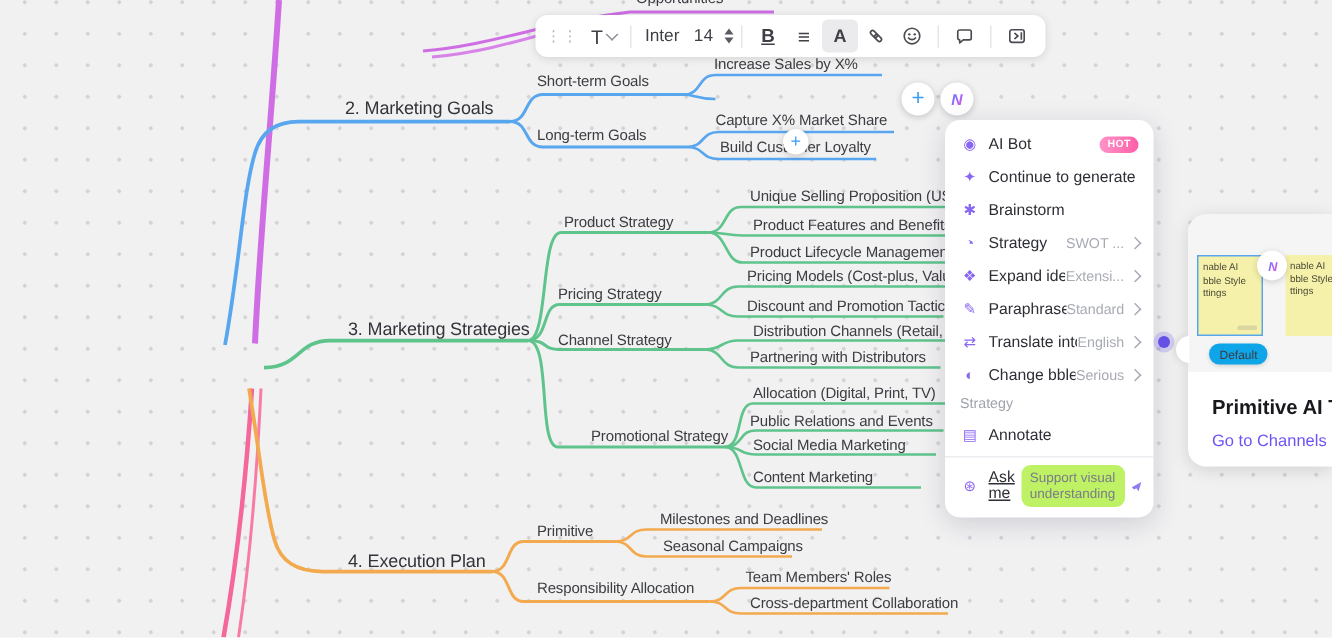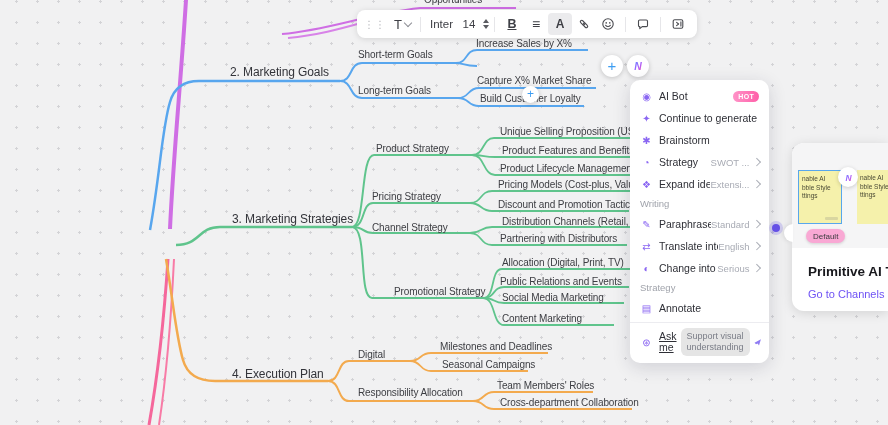--- a/index.html
+++ b/index.html
@@ -46,32 +46,32 @@
   .micon{width:13px;text-align:center;margin-right:6px;color:#8a66f2;font-size:10px;flex:none;}
   .mlabel{white-space:nowrap;overflow:hidden;}
   .mval{margin-left:auto;color:#a8abb4;font-size:9.5px;white-space:nowrap;flex:none;}
   .chev{width:4.5px;height:4.5px;border-top:1.1px solid #aaadb6;border-right:1.1px solid #aaadb6;transform:rotate(45deg);
     margin-left:4px;flex:none;}
   .hot{margin-left:auto;background:linear-gradient(90deg,#ff93c8,#ff5fa8);color:#fff;font-size:7px;font-weight:700;
     padding:2px 5px;border-radius:7px;letter-spacing:.3px;}
   .msection{height:18px;line-height:18px;padding:0 10px;font-size:9.5px;color:#a0a3ab;}
   .askrow{display:flex;align-items:center;border-top:1px solid #ececf0;margin-top:3px;padding:5px 8px 7px 10px;}
   .asklabel{width:25px;font-size:10.5px;color:#2e2f36;line-height:11px;text-decoration:underline;}
-  .askhint{flex:1;background:#e5e5e5;border-radius:6px;padding:3px 6px;font-size:9px;color:#7a7d87;line-height:11px;margin:0 4px;}
+  .askhint{flex:1;background:#bef264;border-radius:6px;padding:3px 6px;font-size:9px;color:#7a7d87;line-height:11px;margin:0 4px;}
   
   .panel{position:absolute;left:792px;top:143px;width:96px;height:168px;background:#fff;border-radius:12px 0 0 12px;
     box-shadow:0 2px 12px rgba(0,0,0,.13);z-index:6;}
   .pnotes{position:relative;height:105px;background:#f5f5f6;border-radius:12px 0 0 0;overflow:hidden;}
   .note{position:absolute;width:44px;height:54px;background:#f5f1ab;padding:4px 3px;box-sizing:border-box;
     font-size:6.5px;line-height:8.5px;color:#4b4b35;overflow:hidden;}
   .note.sel{border:1.5px solid #58a7ec;}
   .note .nwm{position:absolute;right:3px;bottom:3px;width:13px;height:3px;background:#d9d6a0;border-radius:1px;}
   .ailogo{position:absolute;width:20px;height:20px;border-radius:50%;background:#fff;box-shadow:0 1px 4px rgba(0,0,0,.18);
     display:flex;align-items:center;justify-content:center;}
-  .pill{position:absolute;background:#f9a8d4;border-radius:8px;box-shadow:0 1px 3px rgba(0,0,0,.15);
+  .pill{position:absolute;background:#0ea5e9;border-radius:8px;box-shadow:0 1px 3px rgba(0,0,0,.15);
     font-size:8px;color:#3c3c40;padding:2.5px 7px;}
   .pbottom{padding:16px 0 0 16px;}
   .ptitle{font-size:13.5px;font-weight:600;color:#18181d;white-space:nowrap;}
   .plink{display:block;margin-top:9px;font-size:11px;color:#6e52f5;white-space:nowrap;text-decoration:none;}
   .pdot{position:absolute;left:772px;top:224px;width:8px;height:8px;border-radius:50%;background:#6550e6;
     box-shadow:0 0 0 3px rgba(101,80,230,.22);z-index:7;}
   .pnotch{position:absolute;left:784px;top:224px;width:9px;height:18px;background:#fff;border-radius:9px 0 0 9px;
     box-shadow:-2px 0 4px rgba(0,0,0,.08);z-index:7;}
 </style>
 </head>
@@ -145,21 +145,21 @@
   <span class="nlabel" style="left:498px;top:199px">Discount and Promotion Tactics</span>
   <span class="nlabel" style="left:372px;top:222px">Channel Strategy</span>
   <span class="nlabel" style="left:502px;top:216px">Distribution Channels (Retail, Onli</span>
   <span class="nlabel" style="left:500px;top:233px">Partnering with Distributors</span>
   <span class="nlabel" style="left:394px;top:286px">Promotional Strategy</span>
   <span class="nlabel" style="left:502px;top:257px">Allocation (Digital, Print, TV)</span>
   <span class="nlabel" style="left:500px;top:276px">Public Relations and Events</span>
   <span class="nlabel" style="left:502px;top:292px">Social Media Marketing</span>
   <span class="nlabel" style="left:502px;top:313px">Content Marketing</span>
   <span class="nlabel big" style="left:232px;top:367px">4. Execution Plan</span>
-  <span class="nlabel" style="left:358px;top:349px">Digital</span>
+  <span class="nlabel" style="left:358px;top:349px">Primitive</span>
   <span class="nlabel" style="left:440px;top:341px">Milestones and Deadlines</span>
   <span class="nlabel" style="left:442px;top:359px">Seasonal Campaigns</span>
   <span class="nlabel" style="left:358px;top:387px">Responsibility Allocation</span>
   <span class="nlabel" style="left:497px;top:380px">Team Members' Roles</span>
   <span class="nlabel" style="left:500px;top:397px">Cross-department Collaboration</span>
 
 
   <div class="plusbtn small" style="left:522px;top:86px">+</div>
   <div class="plusbtn" style="left:601px;top:55px">+</div>
   <div class="aibtn" style="left:627px;top:55px">
@@ -253,36 +253,35 @@
       <span class="mlabel">Strategy</span>
       <span class="mval">SWOT ...</span>
       <i class="chev"></i>
     </div>
     <div class="mrow">
       <span class="micon">❖</span>
       <span class="mlabel">Expand ideas</span>
       <span class="mval">Extensi...</span>
       <i class="chev"></i>
     </div>
-    <div class="msection">Writing</div>
     <div class="mrow">
       <span class="micon">✎</span>
       <span class="mlabel">Paraphrase</span>
       <span class="mval">Standard</span>
       <i class="chev"></i>
     </div>
     <div class="mrow">
       <span class="micon">⇄</span>
       <span class="mlabel">Translate into</span>
       <span class="mval">English</span>
       <i class="chev"></i>
     </div>
     <div class="mrow">
       <span class="micon">◐</span>
-      <span class="mlabel">Change into</span>
+      <span class="mlabel">Change bble</span>
       <span class="mval">Serious</span>
       <i class="chev"></i>
     </div>
     <div class="msection">Strategy</div>
     <div class="mrow">
       <span class="micon">▤</span>
       <span class="mlabel">Annotate</span>
     </div>
     <div class="askrow">
       <span class="micon">⊛</span>

